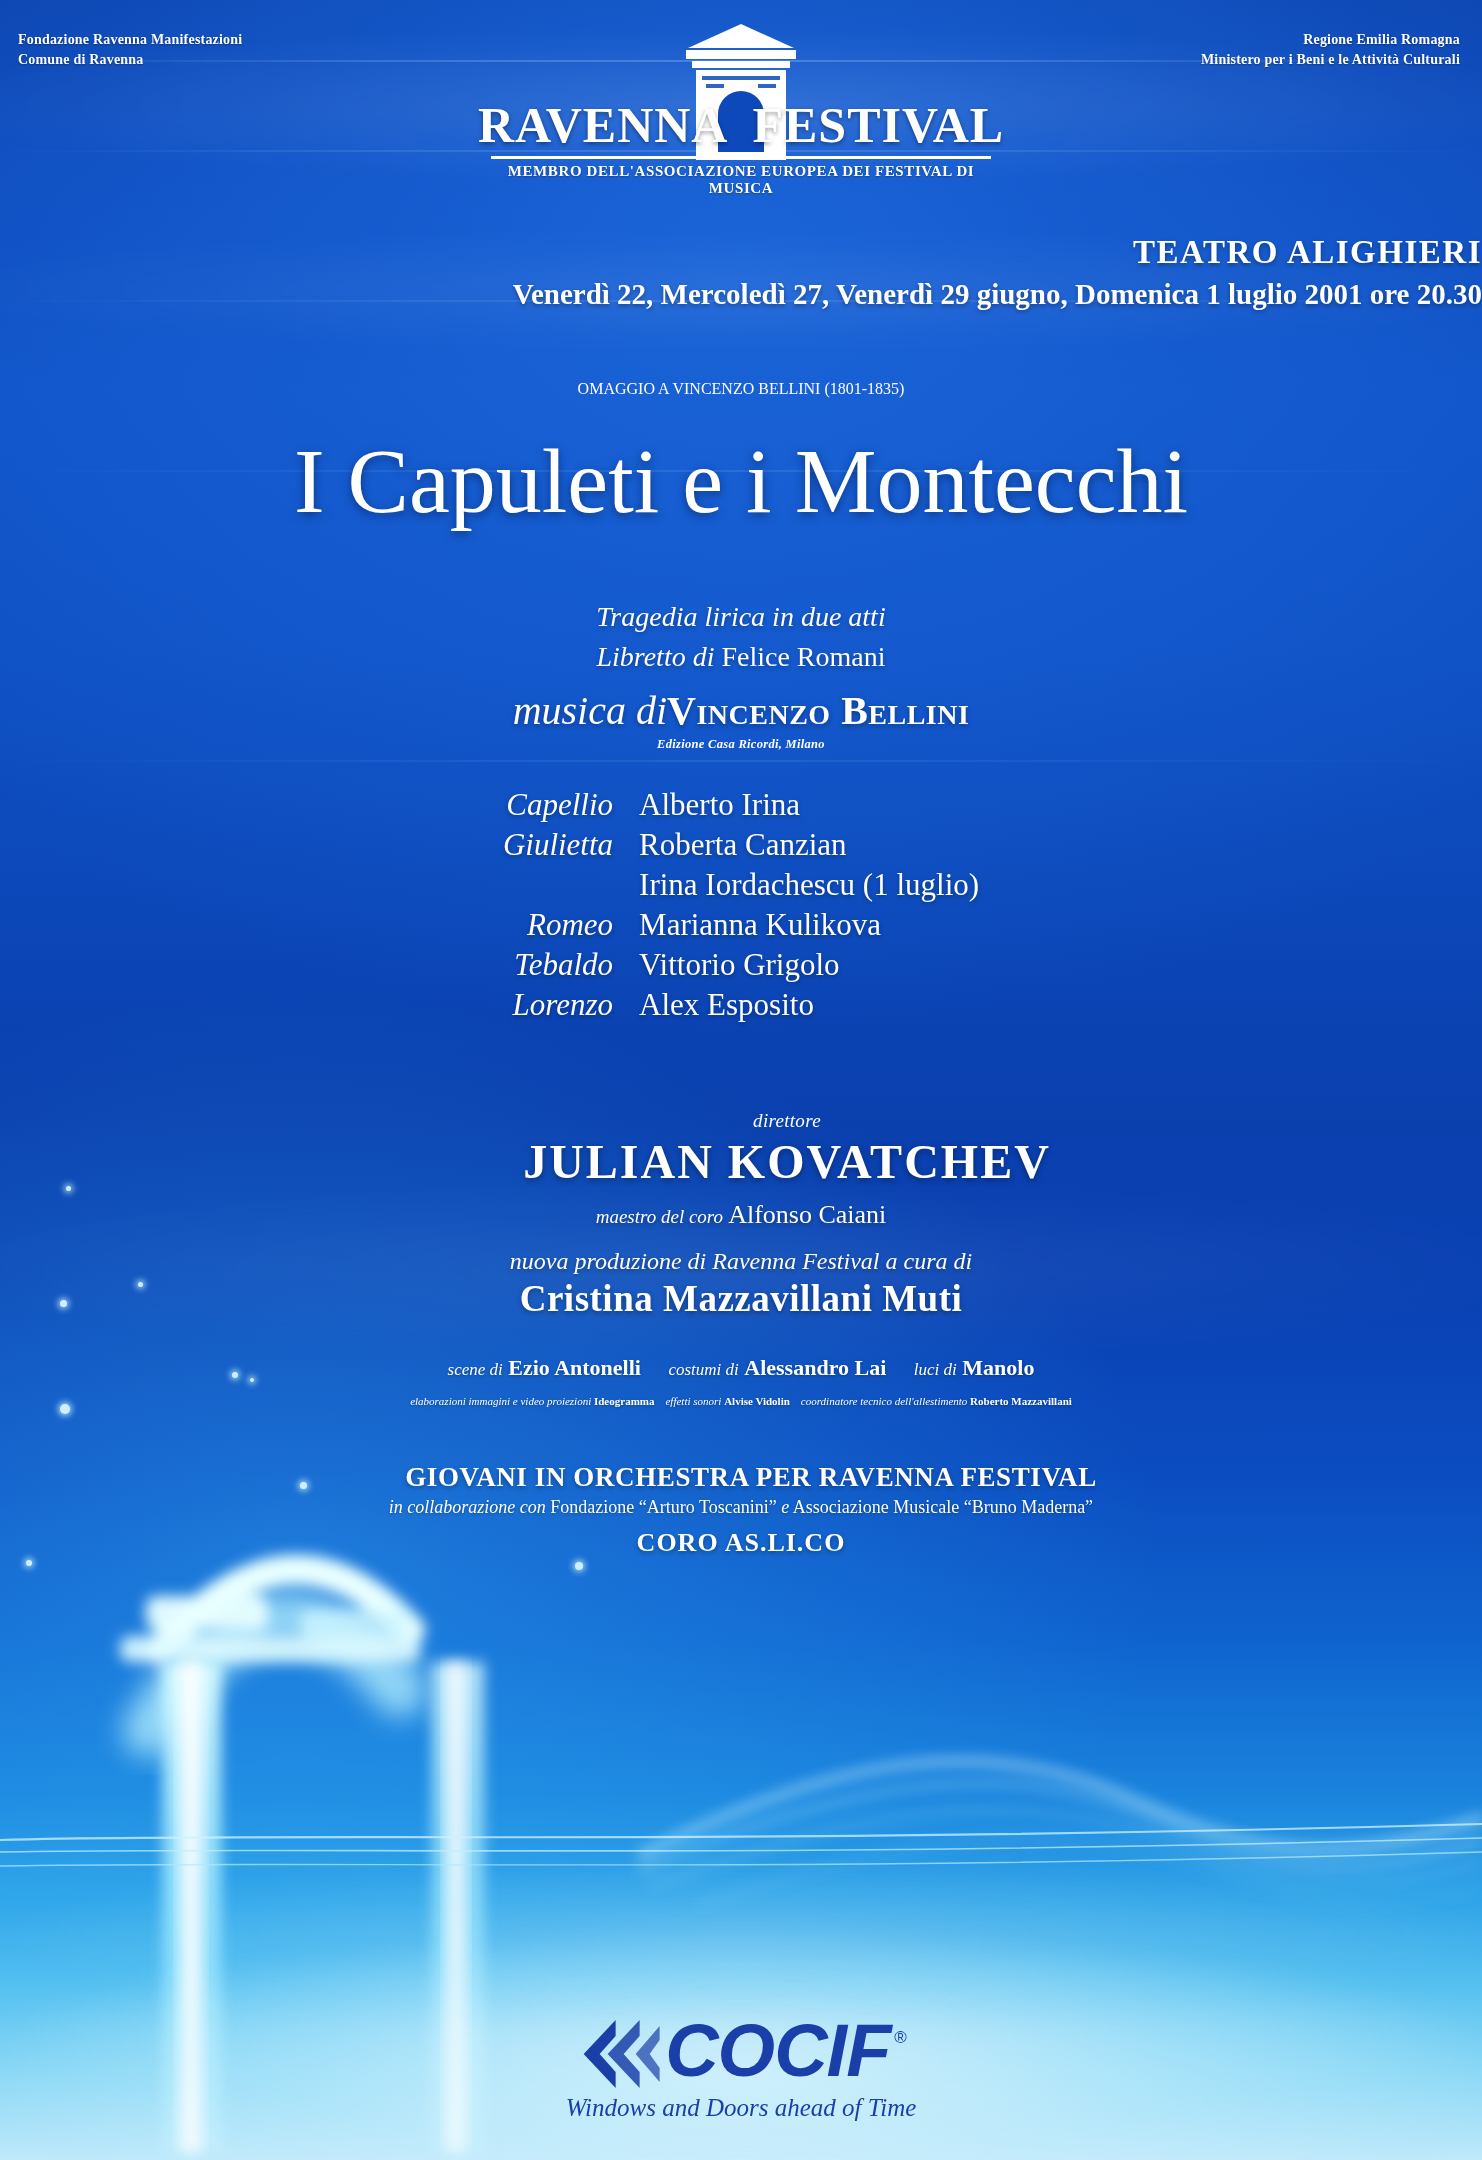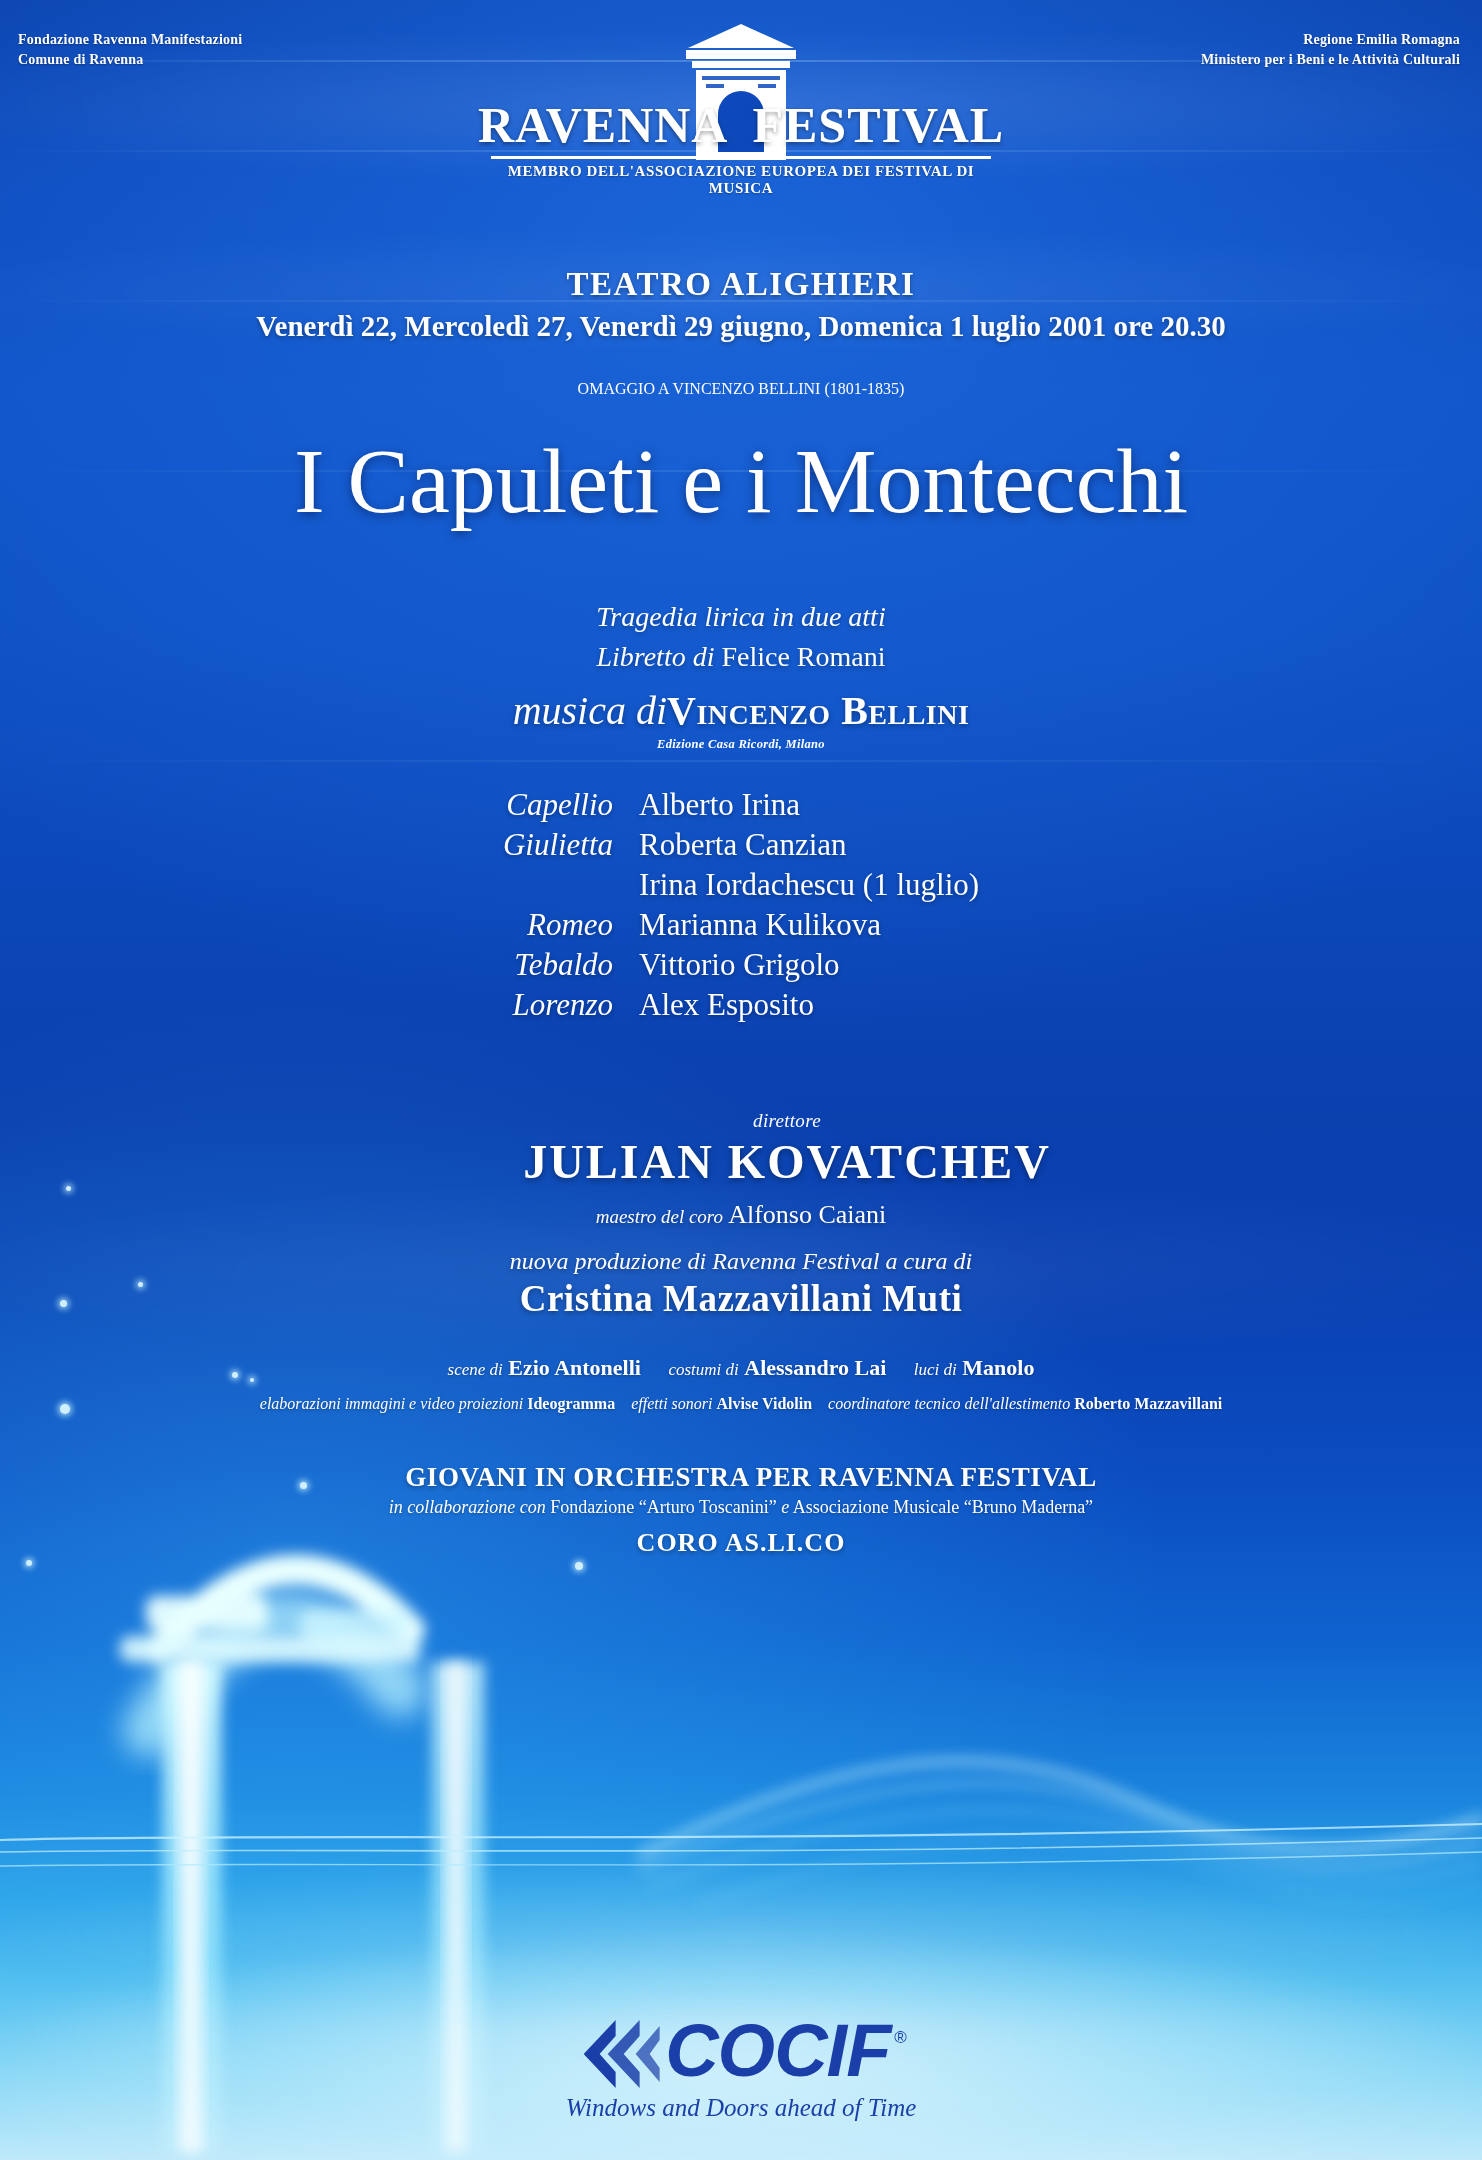--- a/index.html
+++ b/index.html
@@ -218,21 +218,21 @@
     margin-top: 2px;
     text-shadow: 0 2px 5px rgba(0,0,0,.35);
   }
   .staff1 {
     font-size: 22px;
     text-shadow: 0 1px 3px rgba(0,0,0,.3);
   }
   .staff1 .lbl { font-size: 17px; font-style: italic; }
   .staff1 b { font-weight: bold; }
   .staff2 {
-    font-size: 16px;
+    font-size: 11px;
     text-shadow: 0 1px 3px rgba(0,0,0,.3);
   }
   .staff2 .lbl { font-style: italic; }
   .staff2 b { font-weight: bold; }
   .orch {
     font-size: 27px;
     font-weight: bold;
     letter-spacing: .6px;
     text-shadow: 0 2px 4px rgba(0,0,0,.35);
     margin-left: 20px;
@@ -341,21 +341,21 @@
     </svg>
     <div class="logo-word">
       <span>RAVENNA</span>
       <span class="gap"></span>
       <span>FESTIVAL</span>
     </div>
     <div class="logo-rule"></div>
     <div class="logo-sub">MEMBRO DELL'ASSOCIAZIONE EUROPEA DEI FESTIVAL DI MUSICA</div>
   </div>
 
-  <div class="block center" style="top:266px;">
+  <div class="block center" style="top:234px;text-align:right;">
     <div class="venue">TEATRO ALIGHIERI</div>
     <div class="dates">Venerdì 22, Mercoledì 27, Venerdì 29 giugno, Domenica 1 luglio 2001 ore 20.30</div>
   </div>
 
   <div class="block center" style="top:380px;">OMAGGIO A VINCENZO BELLINI (1801-1835)</div>
 
   <div class="block center" style="top:435px;">
     <div class="title">I Capuleti e i Montecchi</div>
   </div>
 

